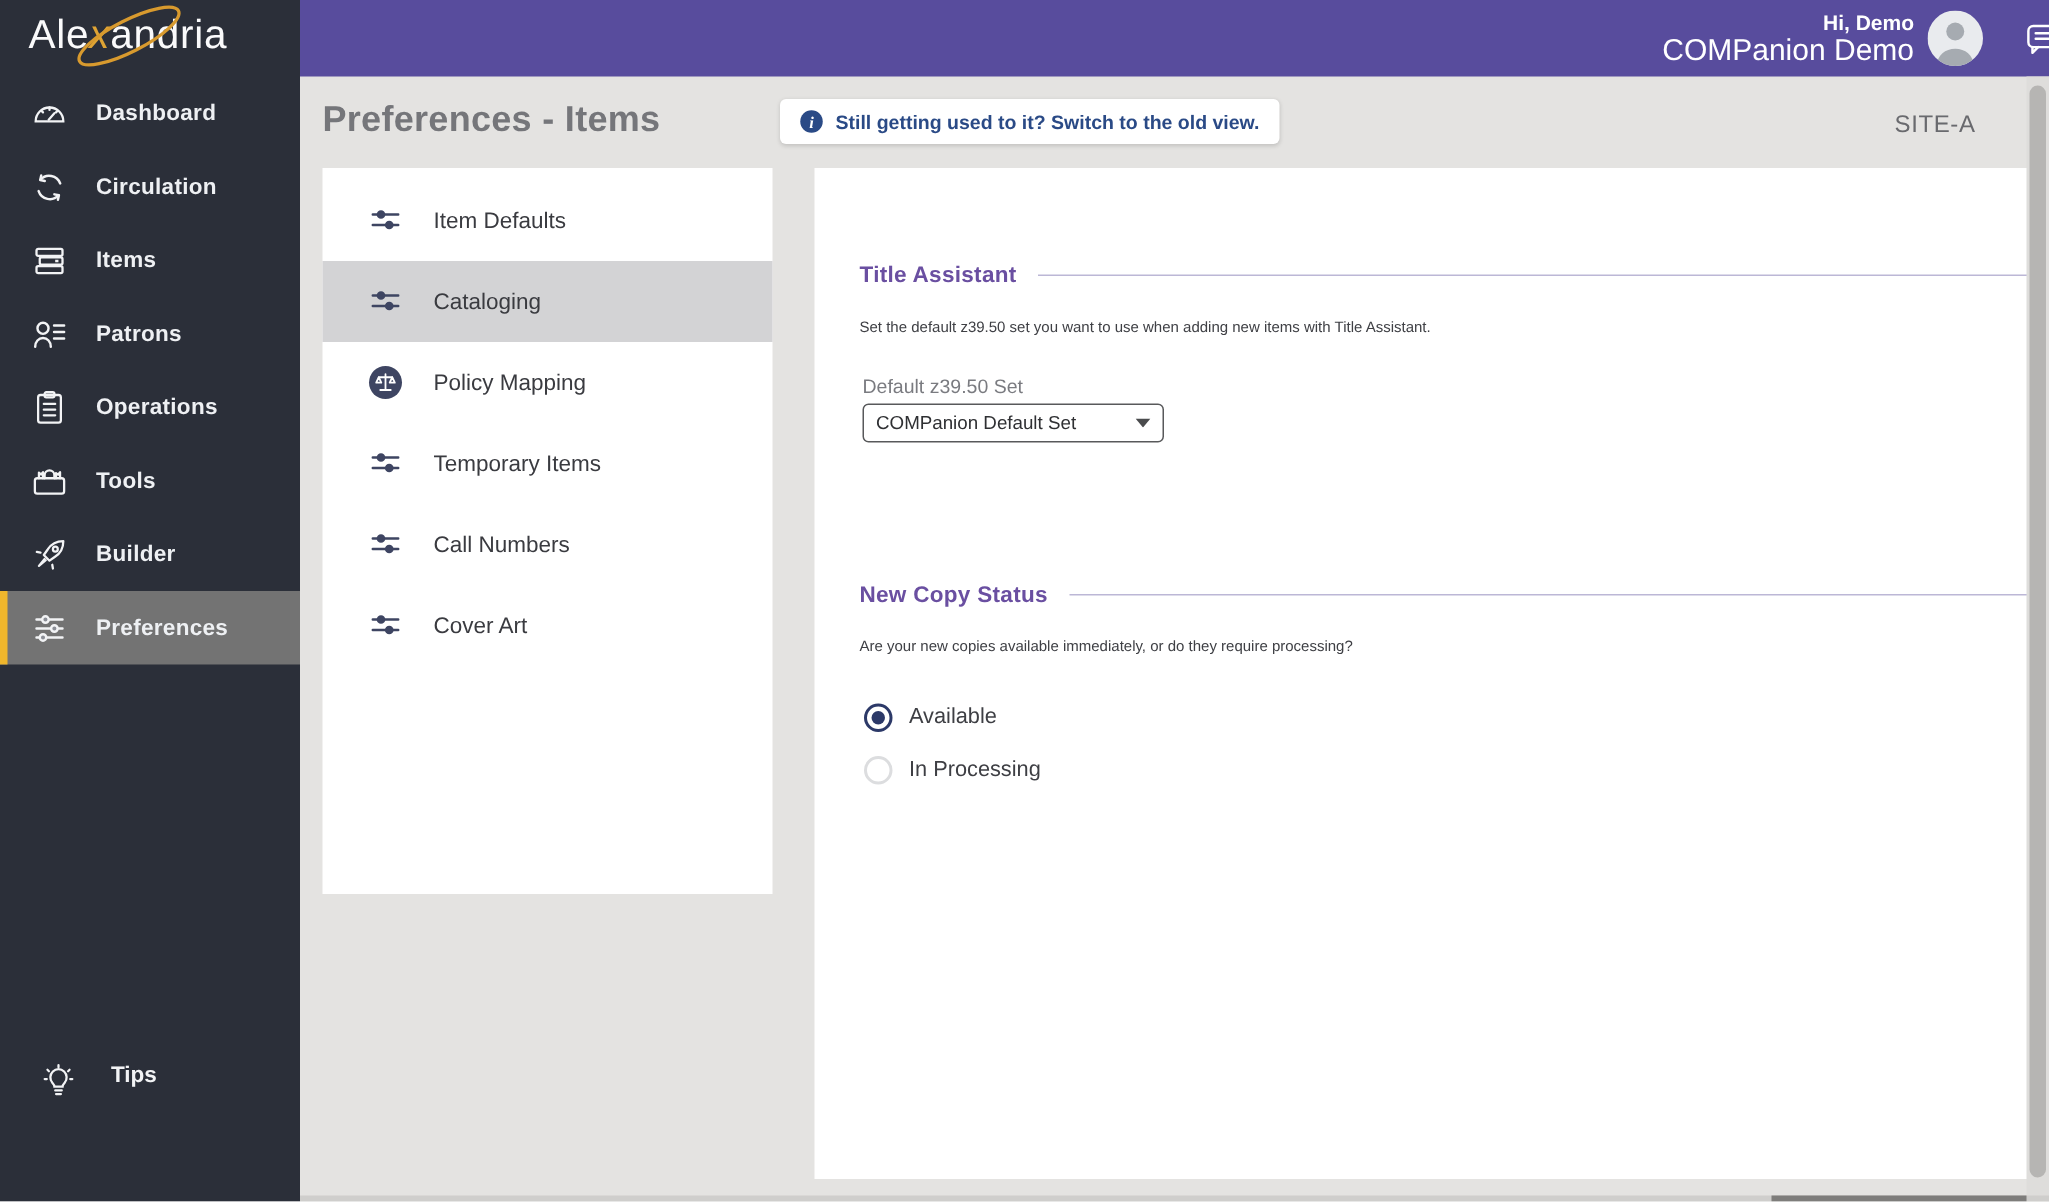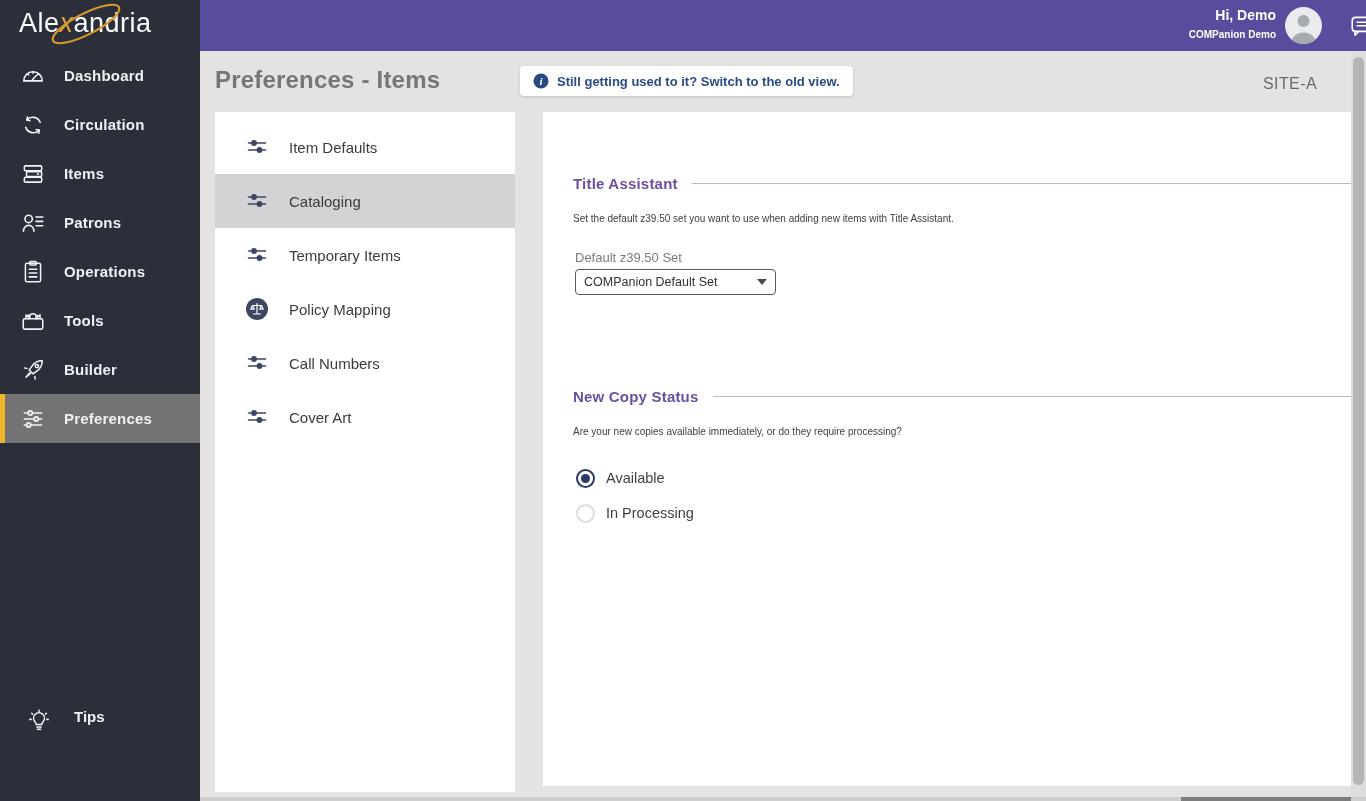--- a/index.html
+++ b/index.html
@@ -24,35 +24,35 @@
   .nav-item.selected { background:#737373; border-left:5px solid #efb62c; padding-left:15px; }
   .tips-row { position:absolute; left:0; top:708px; width:200px; height:49px; display:flex; padding-left:26px; gap:22px; color:#f2f3f5; cursor:pointer; }
   .tips-row .nicon { width:26px; height:26px; }
   .tips-row .nlabel { font-size:15px; font-weight:600; }
   .read-more { position:absolute; left:0; top:769px; width:200px; text-align:center; color:#b9e0f1; font-weight:700; font-size:15px; cursor:pointer;margin-top:33px; }
 
   
   .topbar { position:absolute; left:200px; top:0; width:1232px; height:51px; background:#584c9d; z-index:2;padding-left:43px; }
   .user-block { position:absolute; right:156px; top:6px; text-align:right; color:#fff; }
   .user-greeting { font-size:14px; font-weight:700; line-height:19px; }
-  .user-account { font-size:10px; font-weight:700; line-height:19px; }
+  .user-account { font-size:20px; font-weight:400; line-height:19px; }
   .avatar-wrap { position:absolute; right:110px; top:7px; width:37px; height:37px; cursor:pointer; }
   .top-icon { position:absolute; top:13px; color:#fff; cursor:pointer; }
   .chat-wrap { right:56px; width:28px; height:26px; }
   .help-wrap { right:16px; width:26px; height:26px; }
 
   
   .page-title { position:absolute; left:215px; top:66px; font-size:24px; font-weight:600; color:#75767a; letter-spacing:.2px; }
   .banner { position:absolute; left:520px; top:66px; height:30px; background:#fff; border-radius:4px;
             display:flex; align-items:center; padding:0 13px; gap:8px; box-shadow:0 1px 3px rgba(0,0,0,.15);
             font-size:13px; font-weight:700; color:#2a4a86; cursor:pointer; }
   .site-label { position:absolute; right:49px; top:75px; font-size:16px; color:#696a6e; letter-spacing:.4px; }
 
   
-  .subnav { position:absolute; left:215px; top:112px; width:300px; height:680px; background:#fff; z-index:1; padding-top:8px; }
+  .subnav { position:absolute; left:215px; top:112px; width:300px; height:484px; background:#fff; z-index:1; padding-top:8px; }
   .subnav-item { height:54px; display:flex; align-items:center; padding-left:30px; gap:20px; cursor:pointer; }
   .subnav-item .sicon { width:24px; height:24px; flex:0 0 24px; color:#3e4562; }
   .subnav-item .slabel { font-size:15px; font-weight:500; color:#3a3b40; }
   .subnav-item.selected { background:#d3d3d5; }
 
   
   .main { position:absolute; left:543px; top:112px; width:884px; height:674px; background:#fff; z-index:1; }
   .section-head { position:absolute; left:30px; right:40px; display:flex; align-items:center; gap:14px; }
   .section-title { white-space:nowrap; font-size:15px; font-weight:700; color:#6a4fa1; letter-spacing:.2px; }
   .rule { flex:1; height:1px; background:#bcb7d6; }
@@ -252,49 +252,49 @@
       <svg viewBox="0 0 24 24" width="24" height="24" fill="none" stroke="currentColor" stroke-width="1.6" stroke-linecap="round">
         <path d="M3.5 8h17M3.5 15h17"></path>
         <circle cx="9" cy="8" r="2.1" fill="currentColor"></circle>
         <circle cx="14.5" cy="15" r="2.1" fill="currentColor"></circle>
       </svg>
     </span>
     <span class="slabel">Cataloging</span>
   </div>
   <div class="subnav-item">
     <span class="sicon">
-      <svg viewBox="0 0 24 24" width="24" height="24" fill="none" stroke="currentColor" stroke-width="1.6" stroke-linecap="round">
-        <path d="M3.5 8h17M3.5 15h17"></path>
-        <circle cx="9" cy="8" r="2.1" fill="currentColor"></circle>
-        <circle cx="14.5" cy="15" r="2.1" fill="currentColor"></circle>
-      </svg>
-    </span>
-    <span class="slabel">Temporary Items</span>
-  </div>
-  <div class="subnav-item">
-    <span class="sicon">
       <svg viewBox="0 0 24 24" width="24" height="24">
         <circle cx="12" cy="12" r="11" fill="#3e4562"></circle>
         <g stroke="#fff" stroke-width="1.2" fill="none" stroke-linecap="round" stroke-linejoin="round">
           <path d="M12 6.5v10M8.5 17h7"></path>
           <path d="M7.5 8.5h9"></path>
           <path d="M7.5 8.5l-1.7 3.6h3.4zM16.5 8.5l-1.7 3.6h3.4z"></path>
         </g>
       </svg>
     </span>
     <span class="slabel">Policy Mapping</span>
   </div>
   <div class="subnav-item">
     <span class="sicon">
       <svg viewBox="0 0 24 24" width="24" height="24" fill="none" stroke="currentColor" stroke-width="1.6" stroke-linecap="round">
         <path d="M3.5 8h17M3.5 15h17"></path>
         <circle cx="9" cy="8" r="2.1" fill="currentColor"></circle>
         <circle cx="14.5" cy="15" r="2.1" fill="currentColor"></circle>
       </svg>
     </span>
+    <span class="slabel">Temporary Items</span>
+  </div>
+  <div class="subnav-item">
+    <span class="sicon">
+      <svg viewBox="0 0 24 24" width="24" height="24" fill="none" stroke="currentColor" stroke-width="1.6" stroke-linecap="round">
+        <path d="M3.5 8h17M3.5 15h17"></path>
+        <circle cx="9" cy="8" r="2.1" fill="currentColor"></circle>
+        <circle cx="14.5" cy="15" r="2.1" fill="currentColor"></circle>
+      </svg>
+    </span>
     <span class="slabel">Call Numbers</span>
   </div>
   <div class="subnav-item">
     <span class="sicon">
       <svg viewBox="0 0 24 24" width="24" height="24" fill="none" stroke="currentColor" stroke-width="1.6" stroke-linecap="round">
         <path d="M3.5 8h17M3.5 15h17"></path>
         <circle cx="9" cy="8" r="2.1" fill="currentColor"></circle>
         <circle cx="14.5" cy="15" r="2.1" fill="currentColor"></circle>
       </svg>
     </span>

